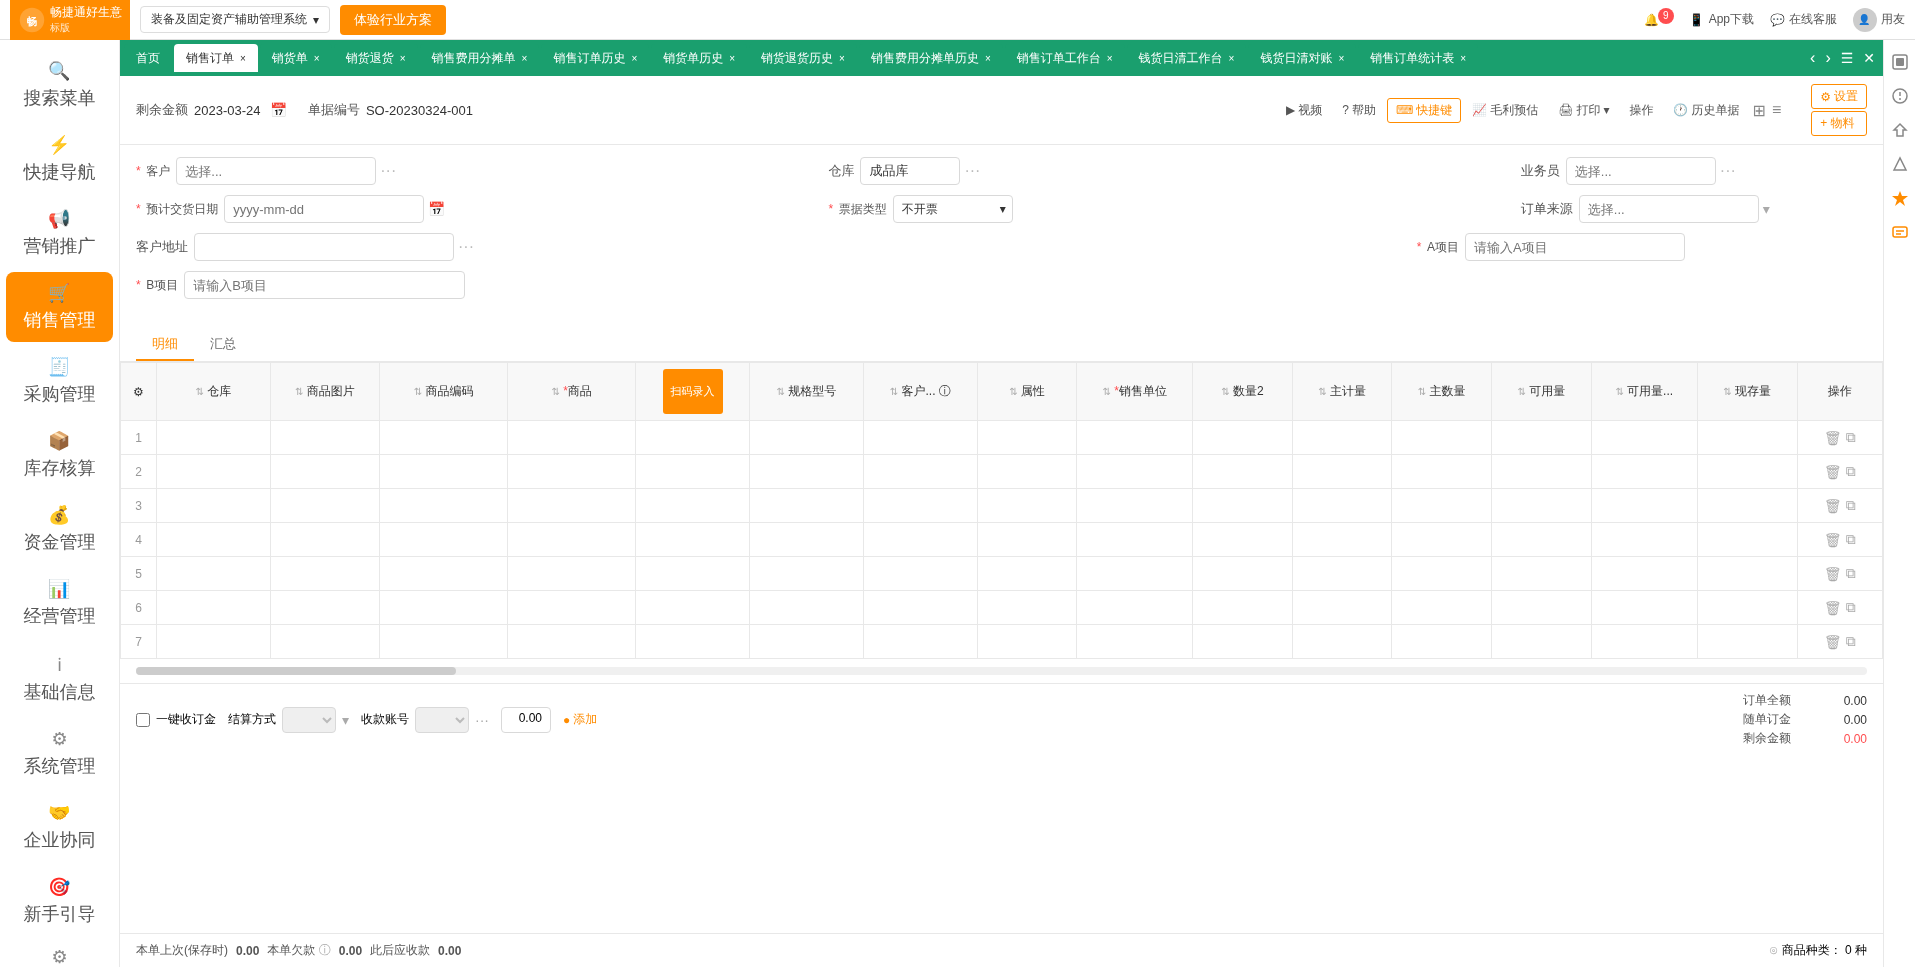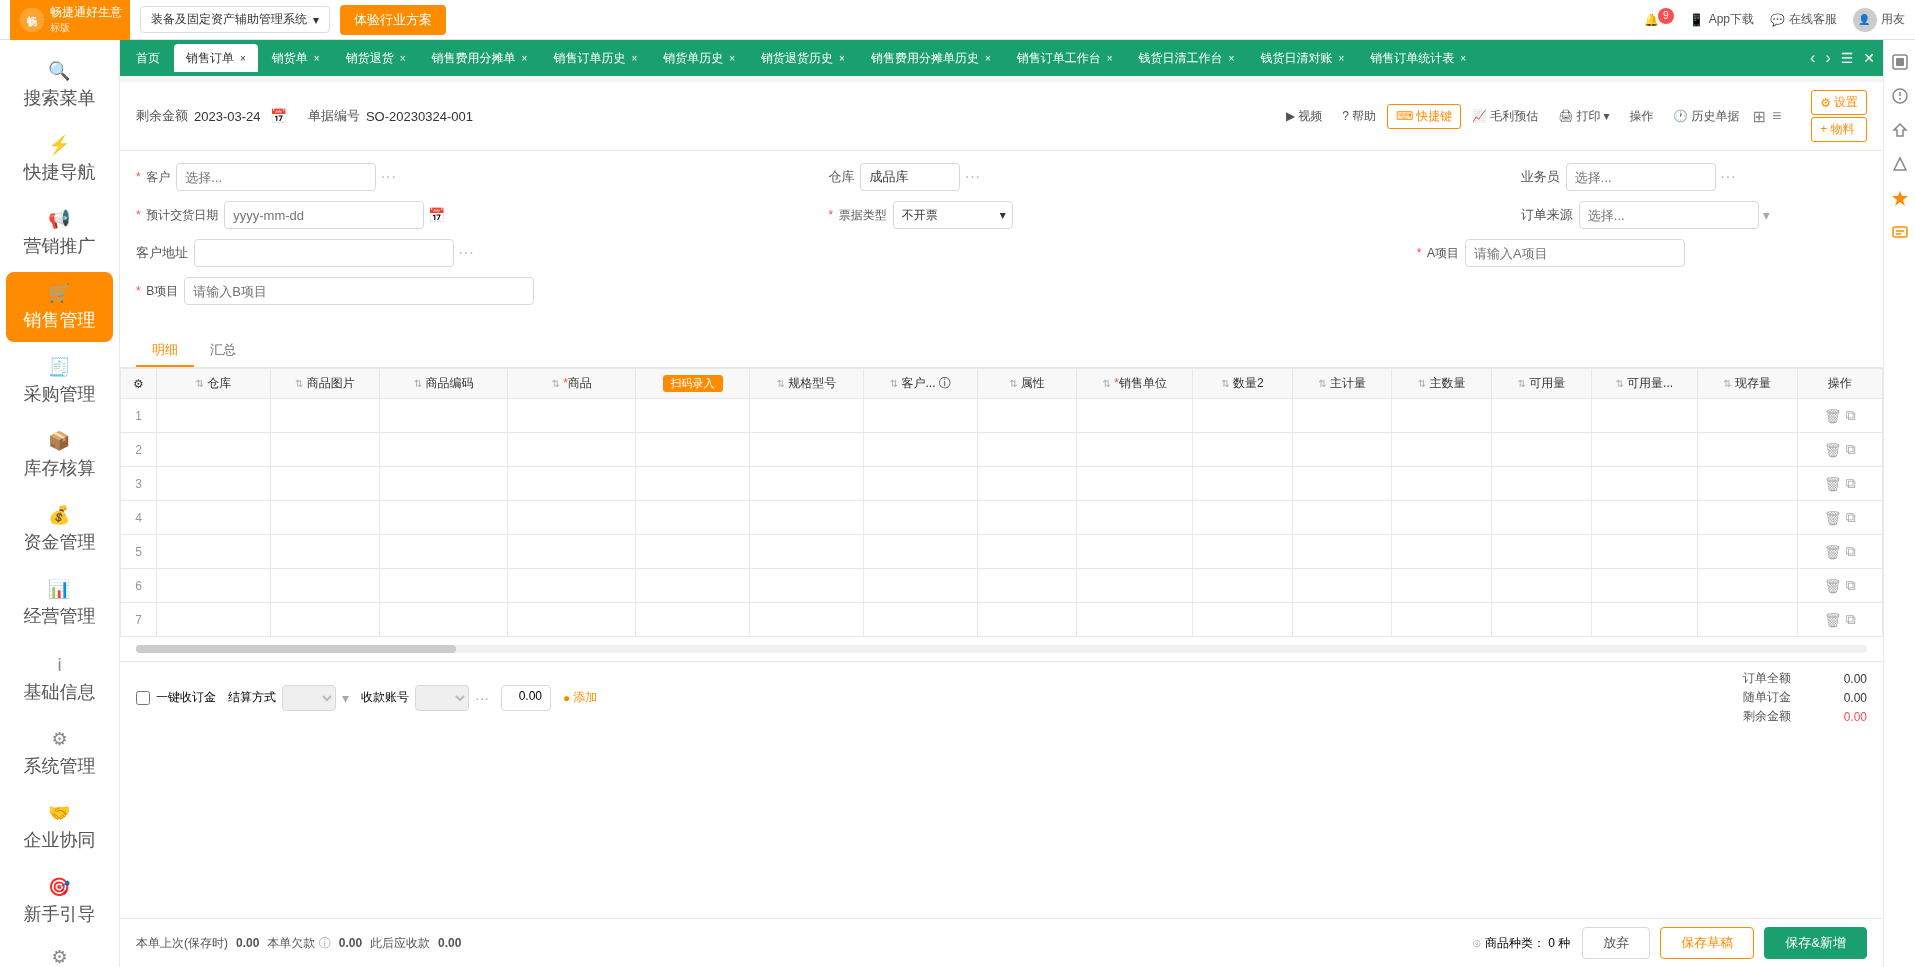--- a/index.html
+++ b/index.html
@@ -110,21 +110,21 @@
       display: flex;
       flex-direction: column;
       align-items: center;
       padding: 8px 0;
       gap: 8px;
     }
     .sidebar-bottom-btn { cursor: pointer; color: #888; font-size: 18px; }
     .collapse-btn { cursor: pointer; font-size: 16px; color: #888; }
 
     
-    .content-area { flex: 1; display: flex; flex-direction: column; overflow: hidden; gap: 6px; }
+    .content-area { flex: 1; display: flex; flex-direction: column; overflow: hidden; }
 
     
     .tab-bar {
       background: #1a9f6e;
       display: flex;
       align-items: center;
       height: 36px;
       padding: 0 4px;
       overflow: hidden;
       flex-shrink: 0;
@@ -268,21 +268,21 @@
       padding: 0;
       text-align: center;
       height: 34px;
       color: #333;
     }
     .row-num { color: #999; font-size: 12px; }
     .scan-btn {
       background: #ff8c00;
       color: #fff;
       border: none;
-      padding: 1px 8px;
+      padding: 15px 8px;
       border-radius: 3px;
       font-size: 11px;
       cursor: pointer;
     }
     .sort-icon { color: #aaa; font-size: 10px; }
     .th-required { color: #ff4d4f; }
 
     
     .row-actions { display: flex; gap: 4px; justify-content: center; }
     .row-action-btn { background: none; border: none; cursor: pointer; color: #aaa; font-size: 14px; }
@@ -676,21 +676,21 @@
             <input type="text" class="form-input" style="width: 220px;" placeholder="请输入A项目">
           </div>
         </div>
 
         <div class="form-row">
           <div class="form-field">
             <span class="form-field-label">
               <span class="required-mark">*</span>
               <span>B项目</span>
             </span>
-            <input type="text" class="form-input" style="width: 350px;" placeholder="请输入B项目">
+            <input type="text" class="form-input" style="width: 281px;" placeholder="请输入B项目">
           </div>
         </div>
       </div>
 
       <div class="detail-tabs">
         <div class="detail-tab active">明细</div>
         <div class="detail-tab">汇总</div>
       </div>
 
       <div class="table-container">
@@ -947,25 +947,20 @@
           <span style="font-weight:600;">0.00</span>
           <span>此后应收款</span>
           <span style="font-weight:600;">0.00</span>
         </div>
         <div style="margin-left:auto;display:flex;align-items:center;gap:12px;">
           <span>
             <span style="color:#aaa;">⊙</span>
             <span>商品种类：</span>
             <span>0 种</span>
           </span>
-          <div class="footer-actions">
-            <button class="footer-btn">放弃</button>
-            <button class="footer-btn outline-orange">保存草稿</button>
-            <button class="footer-btn green">保存&amp;新增</button>
-          </div>
         </div>
       </div>
 
     </div>
   </div>
 
   <div class="right-panel">
     <div class="right-panel-btn">
       <svg width="18" height="18" viewBox="0 0 18 18">
         <rect x="2" y="2" width="14" height="14" rx="2" fill="none" stroke="#888" stroke-width="1.5"></rect>

